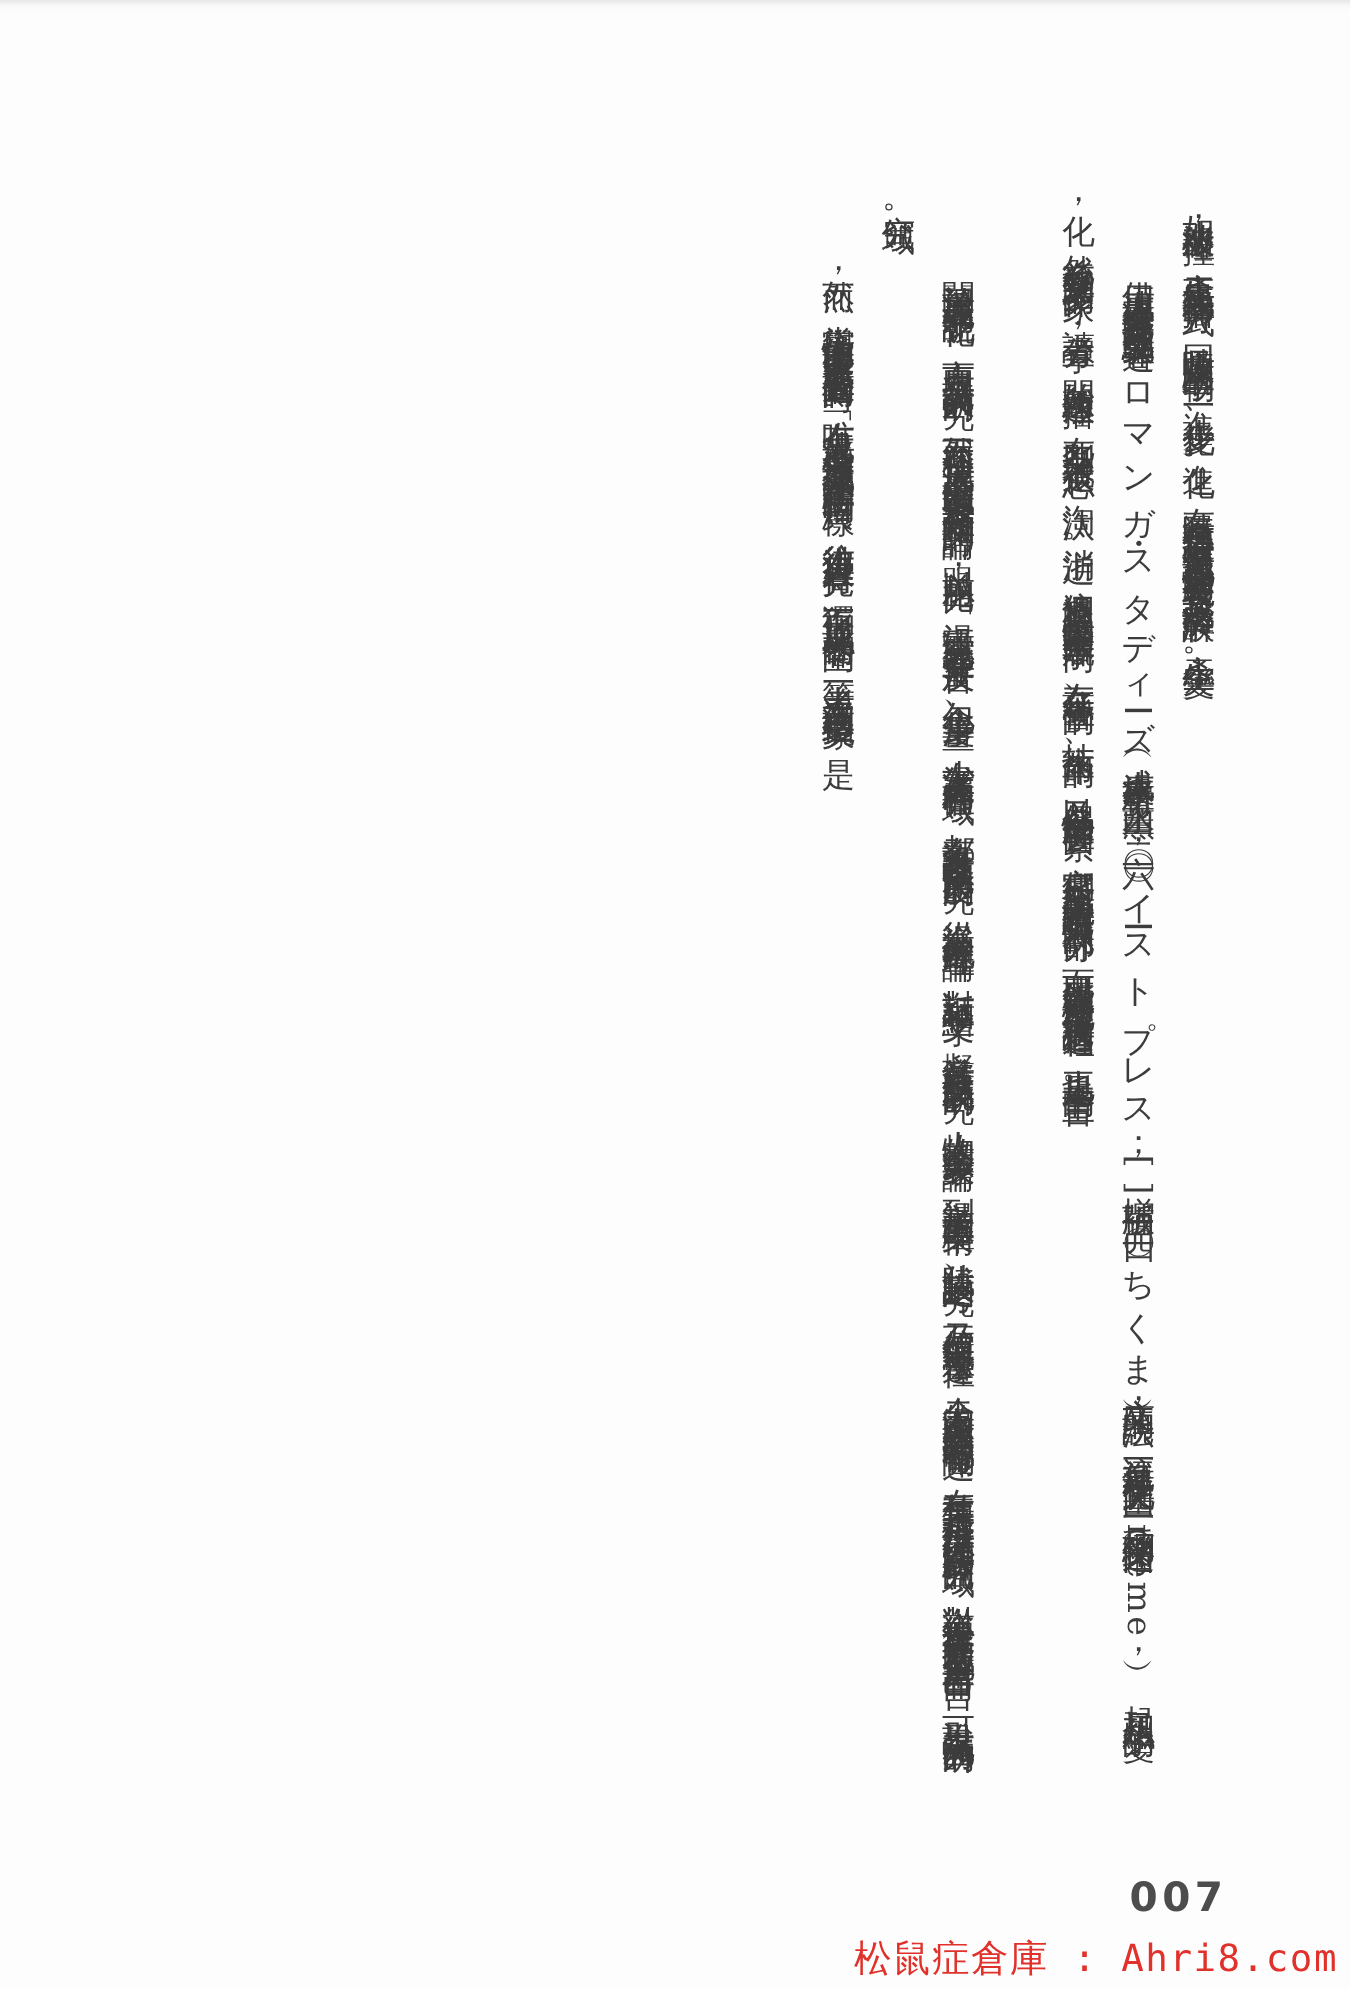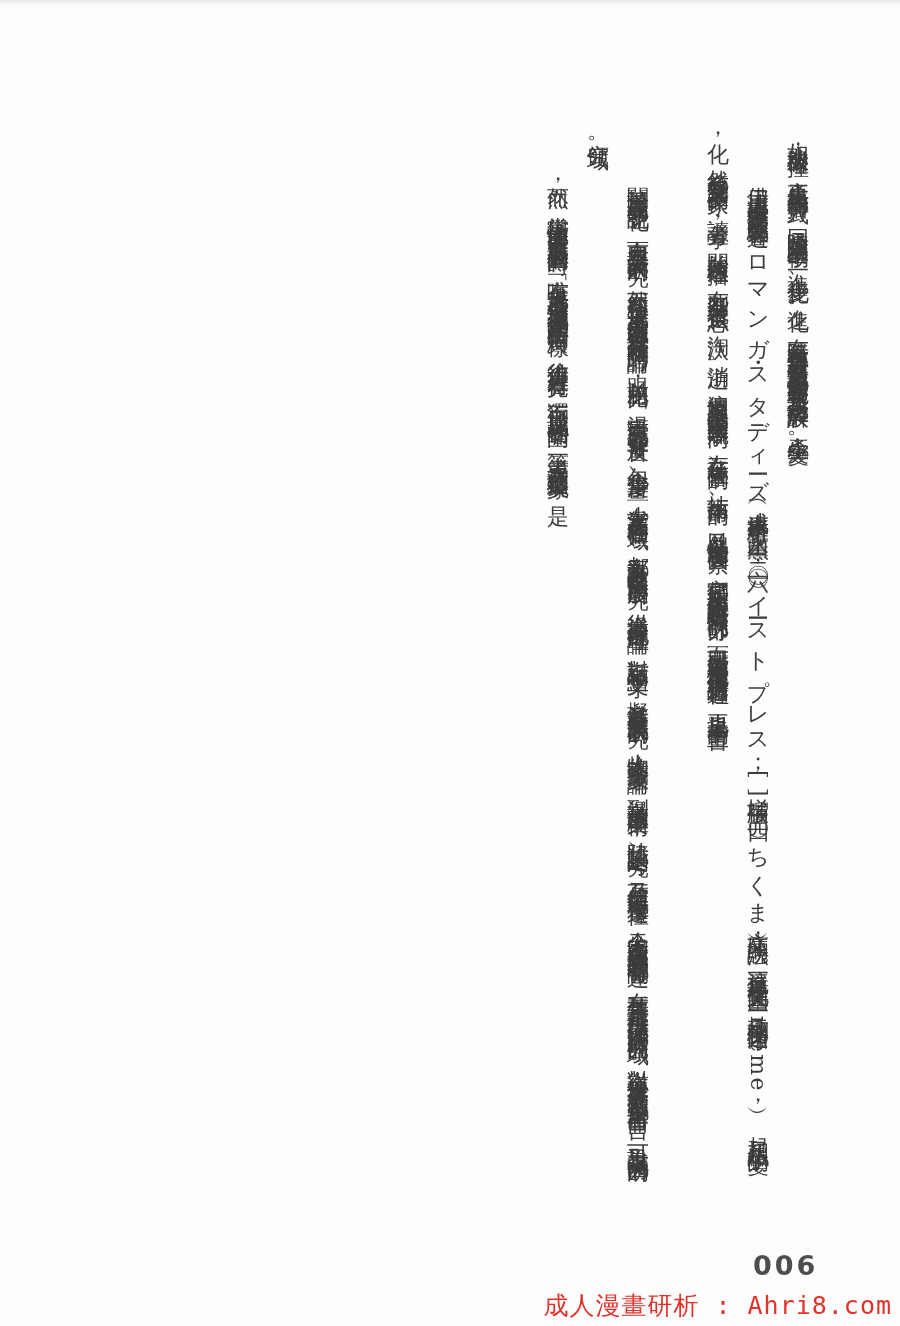--- a/index.html
+++ b/index.html
@@ -73,15 +73,15 @@
 
 <div class="scan-edge"></div>
 
 <div class="book-text">
   <p>如水波般碰撞，產生更複雜的傳播方式，同時吸收周圍的事物，進一步變化、進化。有時還會在傳播過程中有意識地改變最初的表現意義（又或是出於誤解），產生突變。</p>
   <p class="indent">借用成人漫畫研究中屈指可數的先驅著述『エロマンガ・スタディーズ（成人漫畫研析）』（永山薫／二〇〇六，イーストプレス；[增補版]二〇一四，ちくま文庫）的說法，這就像是一種文化基因、一種網路迷因（meme），起初只是小小的變化，然後有些受到眾多的作家、讀者分享，開始急速散播；有些則不久就被遺忘、淘汰、消逝。這個過程又跟生物界的生存競爭不同，存在著社會學的、技術革命的、以及偶發性的各種因素；它們是研究藝術表現論時絕不可無視的部分，而盡可能鉅細靡遺地替各位解說這個過程，也正是本書的主旨。</p>
   <p class="indent section-gap">關於漫畫表現的「記號化」，市面上早有許多前人的研究。然而在俗稱「成人漫畫」的領域中卻幾乎沒有任何相關的討論。跟以前相比，「漫畫研究」已變得非常普及。包含少年漫畫、少女漫畫在內的各種領域，都有許許多多各種不同角度的研究。從漫畫分鏡配置理論、對話框和手繪文字、擬音等各種狀聲表現的研究、人物的畫法等表象論，到漫畫的故事架構、時代設定的考究、乃至價值觀等社會學途徑。今天的漫畫與各類型的媒體都有關連，在某種意義上是一種可以從任何學問進行研究的領域，對從小便看漫畫長大的世代（包含筆者自己）而言，可說是充滿魅力的研究領域。</p>
   <p class="indent">然而，當學術性的漫畫研究愈來愈普遍的同時，唯有「成人漫畫」這個領域就像漂浮在宇宙的暗物質一樣，彷彿沒有人看得見，獨自形成一塊神祕的空間。筆者第一次注意到這個現象，是</p>
 </div>
 
-<div class="page-number">006</div>
+<div class="page-number">007</div>
 
-<div class="watermark">成人漫畫研析 : Ahri8.com</div>
+<div class="watermark">松鼠症倉庫 : Ahri8.com</div>
 
 </body></html>

